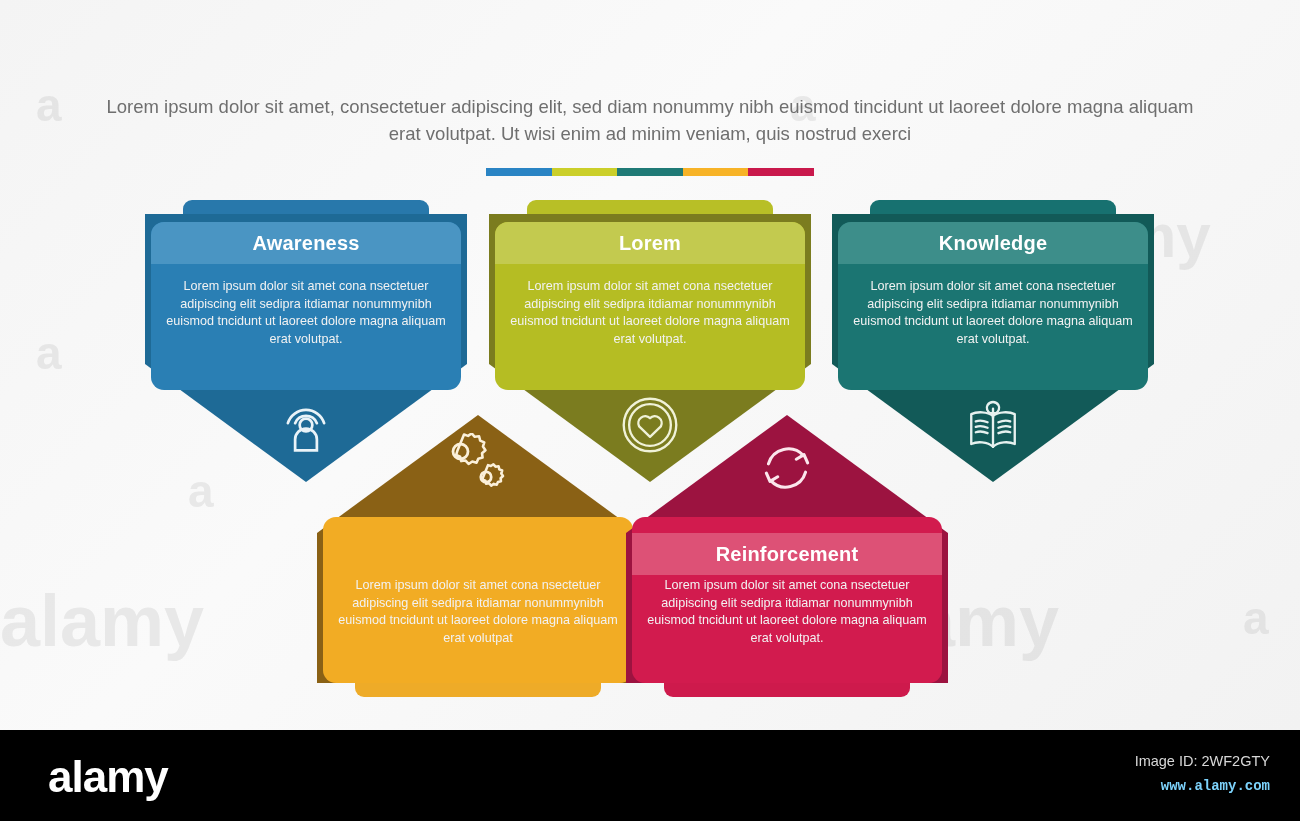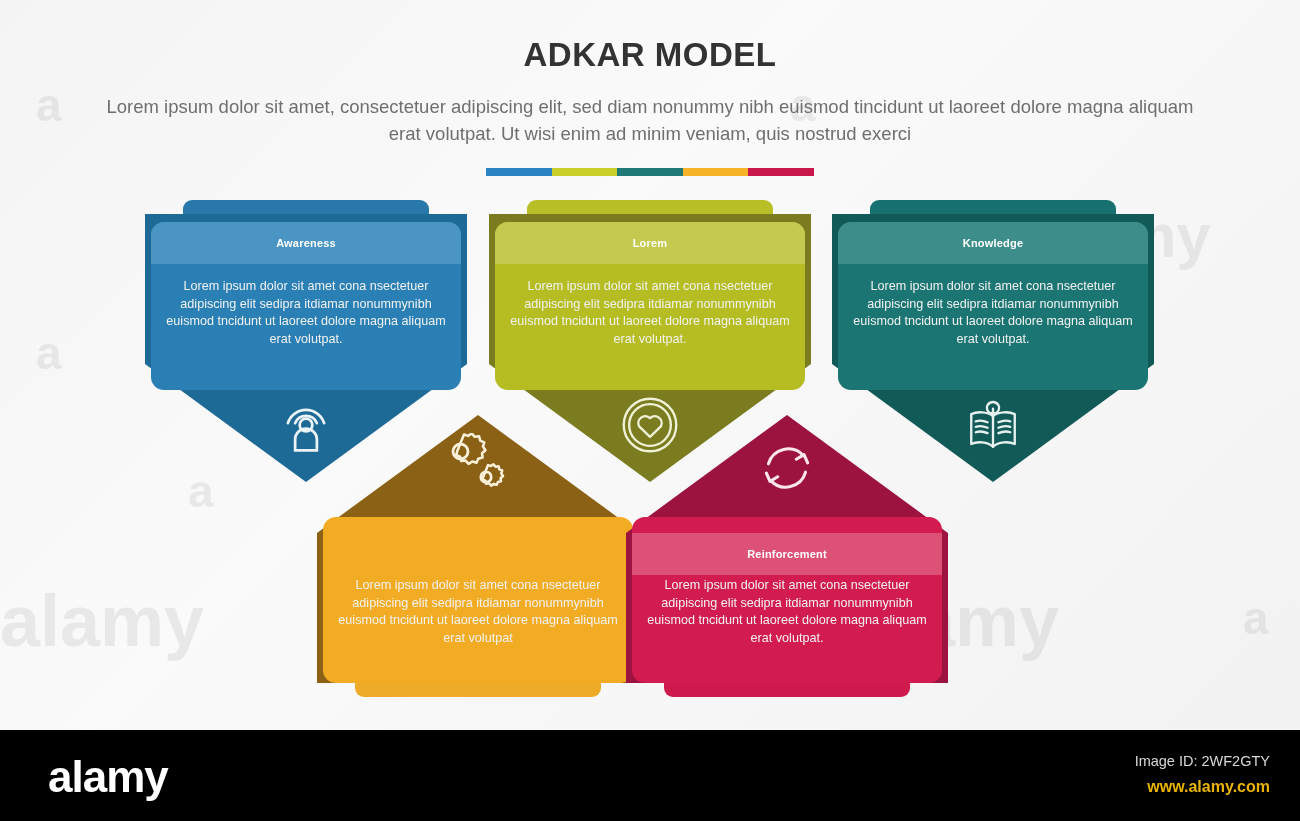--- a/index.html
+++ b/index.html
@@ -114,21 +114,21 @@
     left: 0; right: 0;
     height: 42px;
     display: flex;
     align-items: center;
     justify-content: center;
   }
   .title-band-top { top: 22px; }
 
   .card-title {
     color: #ffffff;
-    font-size: 11px;
+    font-size: 20px;
     font-weight: bold;
     letter-spacing: 0.2px;
   }
 
   .card-desc {
     position: absolute;
     left: 16px;
     right: 16px;
     text-align: center;
     font-size: 12.6px;
@@ -177,42 +177,42 @@
   }
   .footer-id {
     position: absolute;
     right: 30px; top: 23px;
     font-size: 14.5px;
     color: #d8d8d8;
   }
   .footer-url {
     position: absolute;
     right: 30px; top: 48px;
-    font-size: 16px;
-    font-weight: bold;
-    color: #eab308;
+    font-size: 14px;
+    font-weight: bold;
+    color: #7dd3fc;
+    font-family: Liberation Mono, monospace;
   }
 </style>
 </head>
 <body>
 
 <div class="canvas">
 
   <div class="wm" style="left:36px;  top:82px;  font-size:46px;">a</div>
   <div class="wm" style="left:36px;  top:330px; font-size:46px;">a</div>
   <div class="wm" style="left:188px; top:468px; font-size:46px;">a</div>
   <div class="wm" style="left:790px; top:82px;  font-size:46px;">a</div>
   <div class="wm" style="left:1090px;top:330px; font-size:46px;">a</div>
   <div class="wm" style="left:1243px;top:595px; font-size:46px;">a</div>
   <div class="wm" style="left:0px;   top:585px; font-size:72px;">alamy</div>
   <div class="wm" style="left:1035px;top:205px; font-size:62px;">alamy</div>
   <div class="wm" style="left:590px; top:328px; font-size:62px;">alamy</div>
   <div class="wm" style="left:855px; top:585px; font-size:72px;">alamy</div>
 
-  <div class="page-title">ADKAR MODEL</div>
   <div class="page-subtitle">Lorem ipsum dolor sit amet, consectetuer adipiscing elit, sed diam nonummy nibh euismod tincidunt ut laoreet dolore magna aliquam erat volutpat. Ut wisi enim ad minim veniam, quis nostrud exerci</div>
 
   <div class="divider">
     <span style="background: rgb(42, 132, 196);"></span>
     <span style="background: rgb(203, 207, 42);"></span>
     <span style="background: rgb(31, 122, 118);"></span>
     <span style="background: rgb(247, 179, 39);"></span>
     <span style="background: rgb(201, 25, 76);"></span>
   </div>
 

